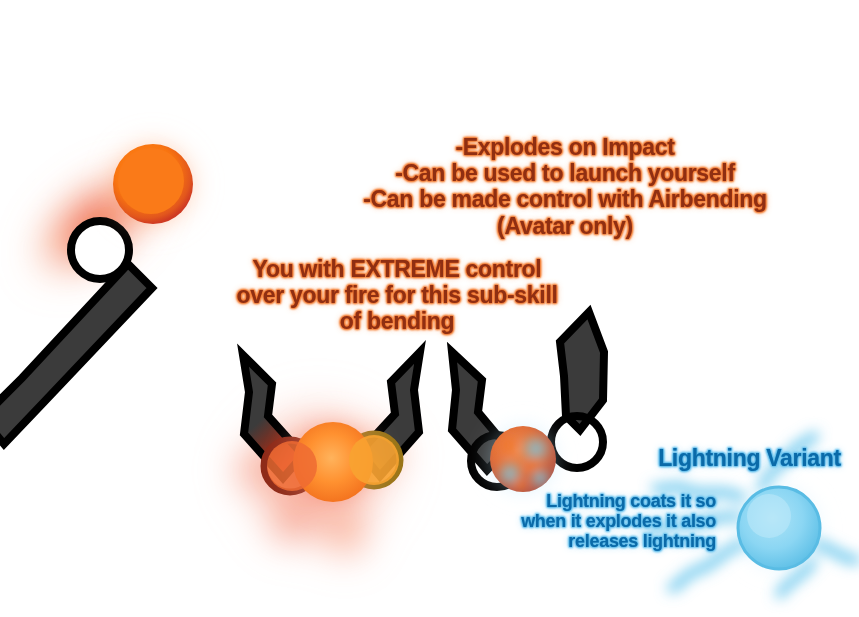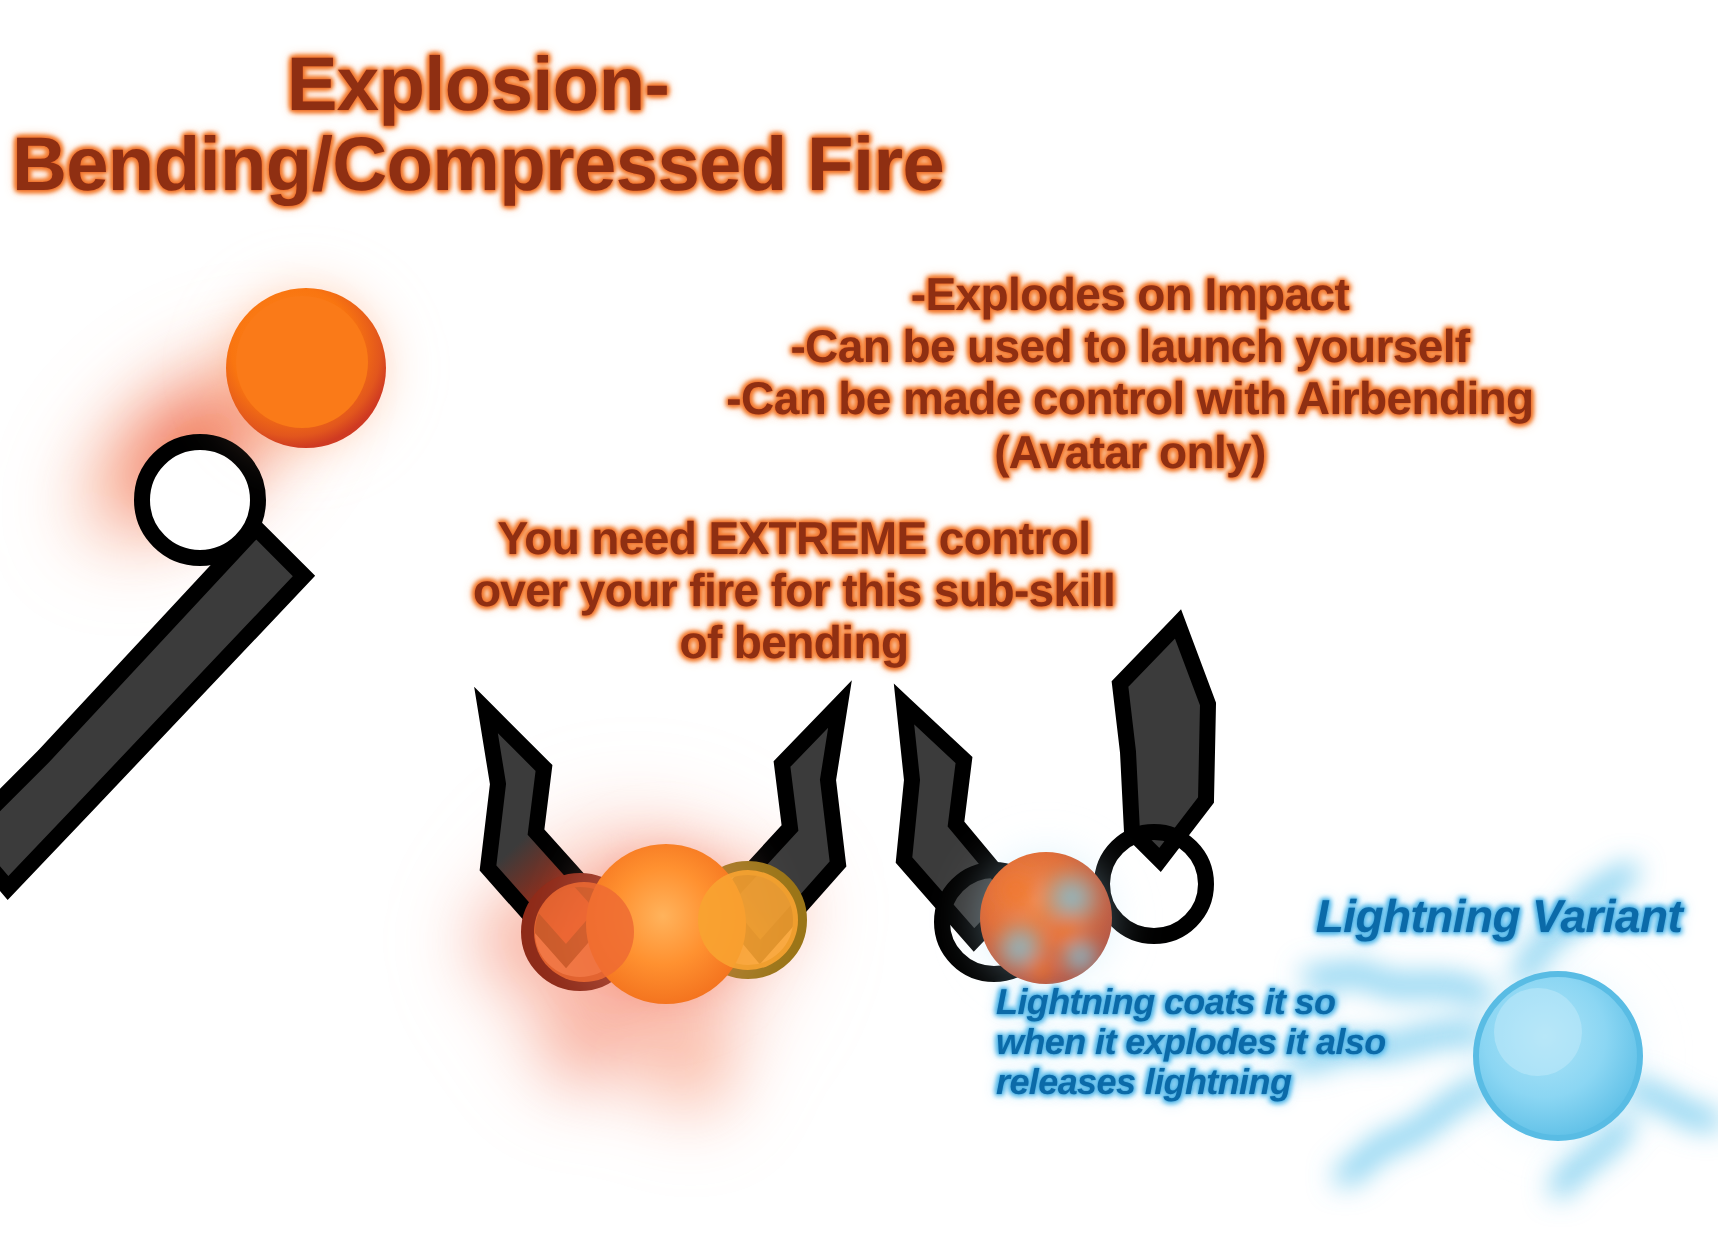--- a/index.html
+++ b/index.html
@@ -39,28 +39,27 @@
   .bolt-txt {
     color: #0b6aa8;
     text-shadow:
        0 0 1px #2d9ad6,
        0 0 3px #55b5e6,
        1px 1px 2px #7fcdf2,
       -1px 1px 2px #7fcdf2,
        1px -1px 2px #7fcdf2,
       -1px -1px 2px #7fcdf2,
        0 0 7px rgba(130,205,245,.9);
-    font-style: italic;
   }
 
   #title        { left: 0;    top: 24px;  width: 478px; text-align: center; font-size: 38px; line-height: 1.04; }
   #bullets      { left: 332px;top: 134px; width: 466px; text-align: center; font-size: 23px; line-height: 1.14; }
   #control-note { left: 212px;top: 257px; width: 370px; text-align: center; font-size: 23px; line-height: 1.12; }
   #bolt-title   { left: 640px;top: 446px; width: 219px; text-align: center; font-size: 23px; }
-  #bolt-note    { left: 498px;top: 492px; width: 218px; text-align: left; font-size: 18px; line-height: 1.1; }
+  #bolt-note    { left: 498px;top: 492px; width: 218px; text-align: right; font-size: 18px; line-height: 1.1; }
 
   
   #art { position: absolute; left: 0; top: 0; width: 859px; height: 617px; }
   .arm-fill   { fill: #3b3b3b; stroke: #000000; stroke-width: 8; stroke-linejoin: miter; }
   .fist       { fill: #ffffff; stroke: #000000; stroke-width: 8; }
   .fist-open  { fill: none;    stroke: #000000; stroke-width: 8; }
 </style>
 </head>
 <body>
 
@@ -243,29 +242,27 @@
         <path d="M 812 562 C 802 578 788 580 780 594"></path>
       </g>
       <g filter="url(#fSoft9)">
         <circle cx="779" cy="528" r="54" fill="url(#gBoltHalo)"></circle>
       </g>
       <circle cx="779" cy="528" r="41" fill="url(#gBolt)" stroke="#59bce4" stroke-width="3"></circle>
       <circle cx="769" cy="516" r="22" fill="#bfe9f9" opacity=".55"></circle>
     </g>
   </svg>
 
-  <div id="title" class="txt fire-txt">Explosion-
-Bending/Compressed Fire</div>
 
   <div id="bullets" class="txt fire-txt">-Explodes on Impact
 -Can be used to launch yourself
 -Can be made control with Airbending
 (Avatar only)</div>
 
-  <div id="control-note" class="txt fire-txt">You need EXTREME control
+  <div id="control-note" class="txt fire-txt">You with EXTREME control
 over your fire for this sub-skill
 of bending</div>
 
   <div id="bolt-title" class="txt bolt-txt">Lightning Variant</div>
 
   <div id="bolt-note" class="txt bolt-txt">Lightning coats it so
 when it explodes it also
 releases lightning</div>
 
 </div>

